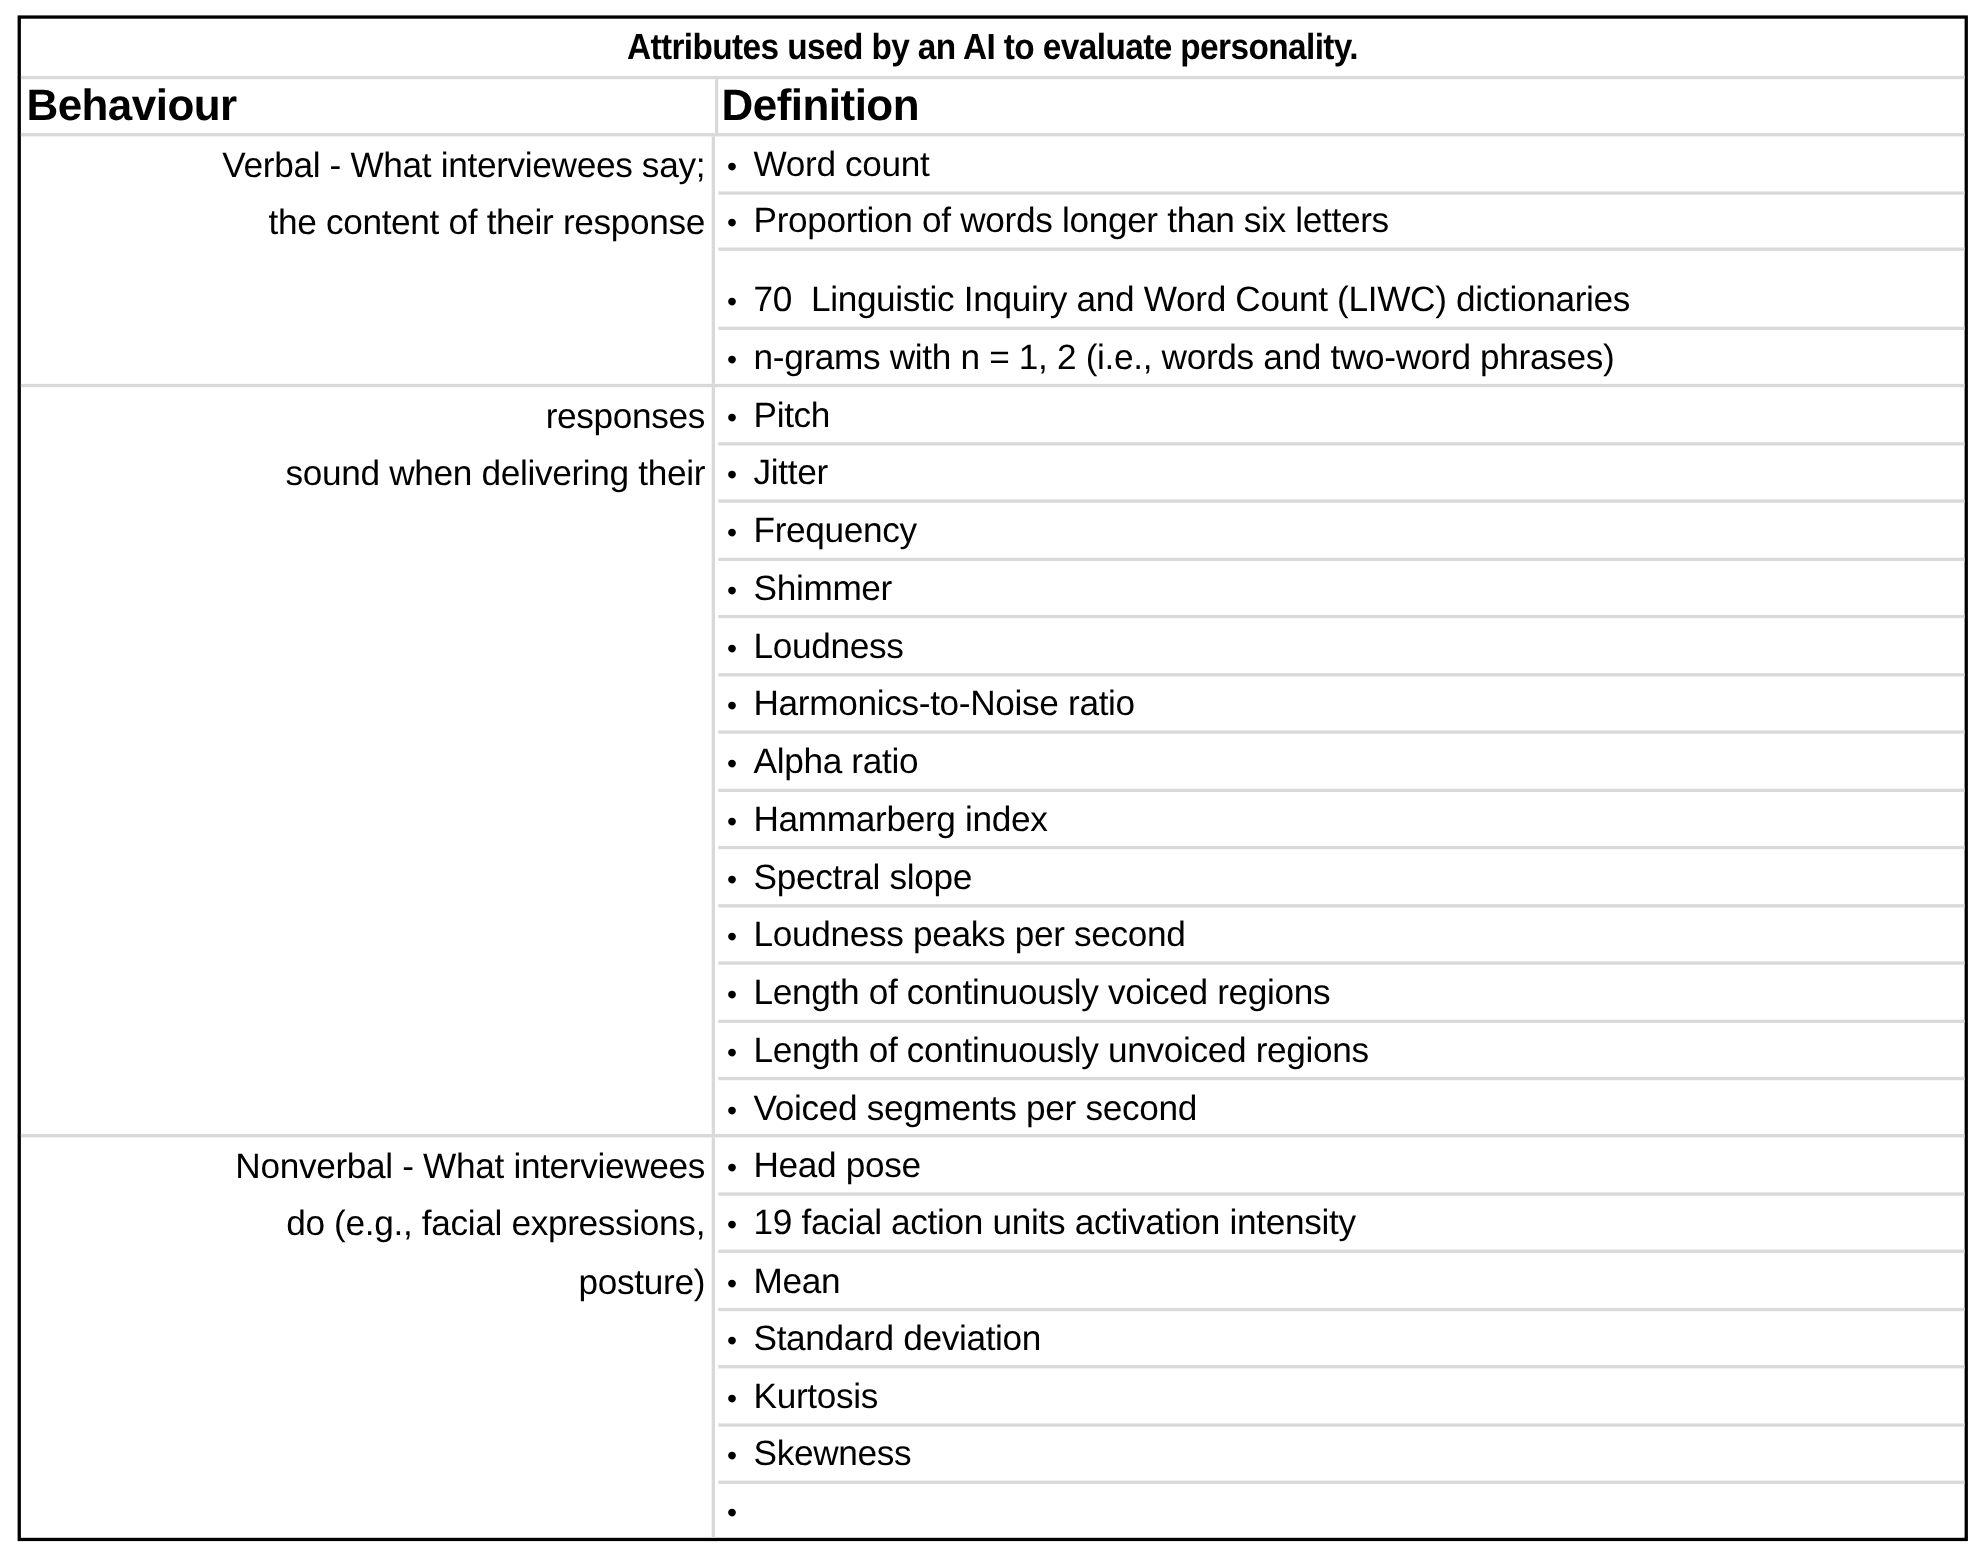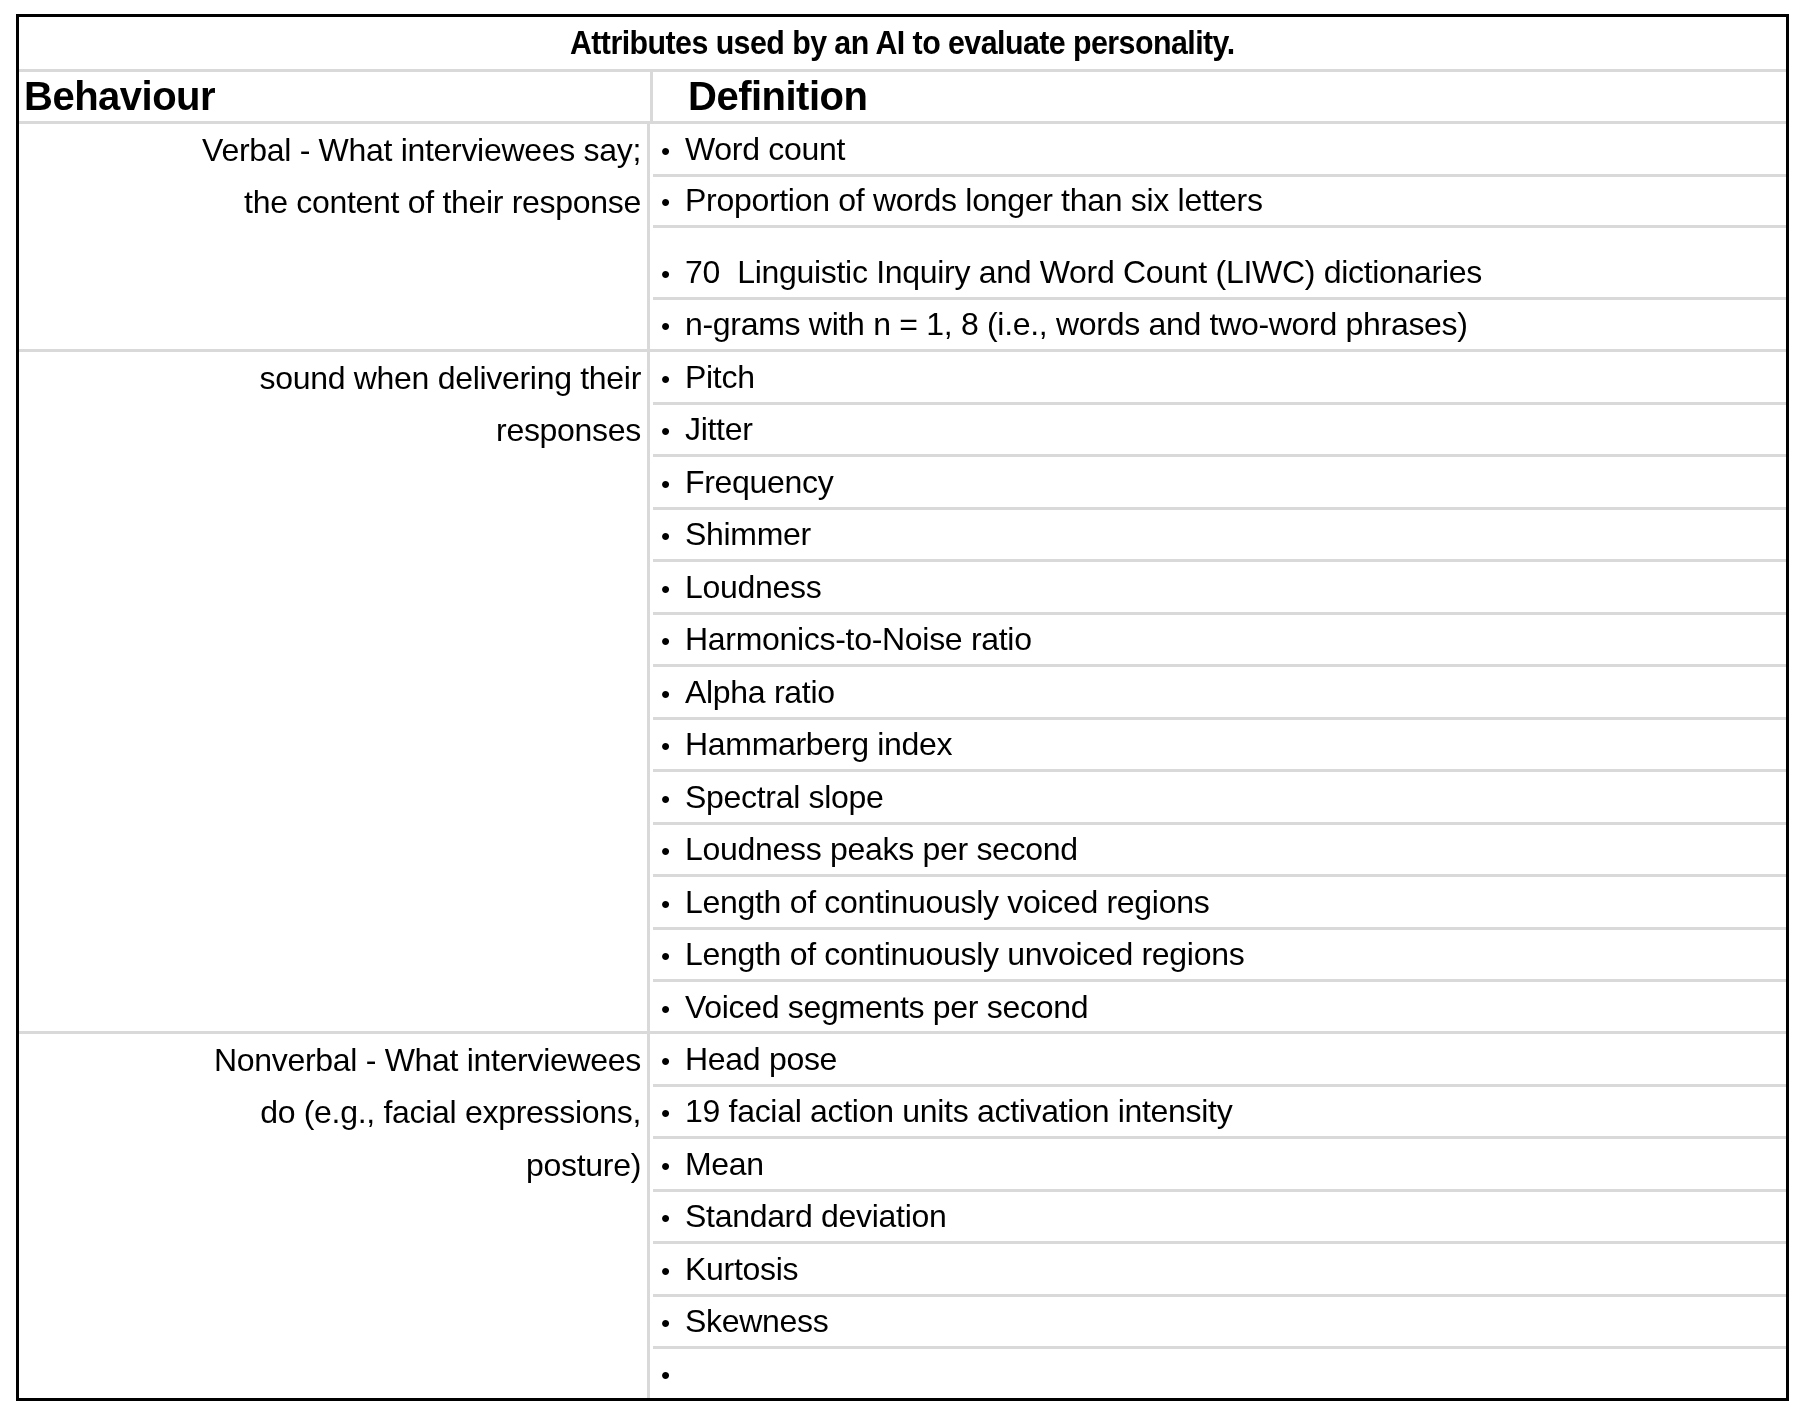--- a/index.html
+++ b/index.html
@@ -57,21 +57,21 @@
     top: 0;
     height: 49px;
     display: flex;
     align-items: center;
     font-weight: bold;
     font-size: 40px;
     letter-spacing: -0.5px;
     white-space: nowrap;
   }
   .header-cell.left { left: 5px; width: 620px; }
-  .header-cell.right { left: 637px; margin-left: 32px; }
+  .header-cell.right { left: 637px; }
   .header-divider {
     position: absolute;
     left: 631px;
     top: 0;
     width: 3px;
     height: 49px;
     background: #d9d9d9;
   }
   .section {
     position: absolute;
@@ -160,29 +160,29 @@
       <div class="item" style="height:51px;">
         <span class="bullet">•</span>
         <span class="item-text">Proportion of words longer than six letters</span>
       </div>
       <div class="item" style="height:72px;">
         <span class="bullet">•</span>
         <span class="item-text" style="white-space:pre;">70  Linguistic Inquiry and Word Count (LIWC) dictionaries</span>
       </div>
       <div class="item last" style="height:49px;">
         <span class="bullet">•</span>
-        <span class="item-text">n-grams with n = 1, 8 (i.e., words and two-word phrases)</span>
+        <span class="item-text">n-grams with n = 1, 2 (i.e., words and two-word phrases)</span>
       </div>
     </div>
   </div>
 
   <div class="section" style="top:335px;height:682px;">
     <div class="section-label">
+      <span class="section-label-line">responses</span>
       <span class="section-label-line">sound when delivering their</span>
-      <span class="section-label-line">responses</span>
     </div>
     <div class="items">
       <div class="item" style="height:52.5px;">
         <span class="bullet">•</span>
         <span class="item-text">Pitch</span>
       </div>
       <div class="item" style="height:52.5px;">
         <span class="bullet">•</span>
         <span class="item-text">Jitter</span>
       </div>

